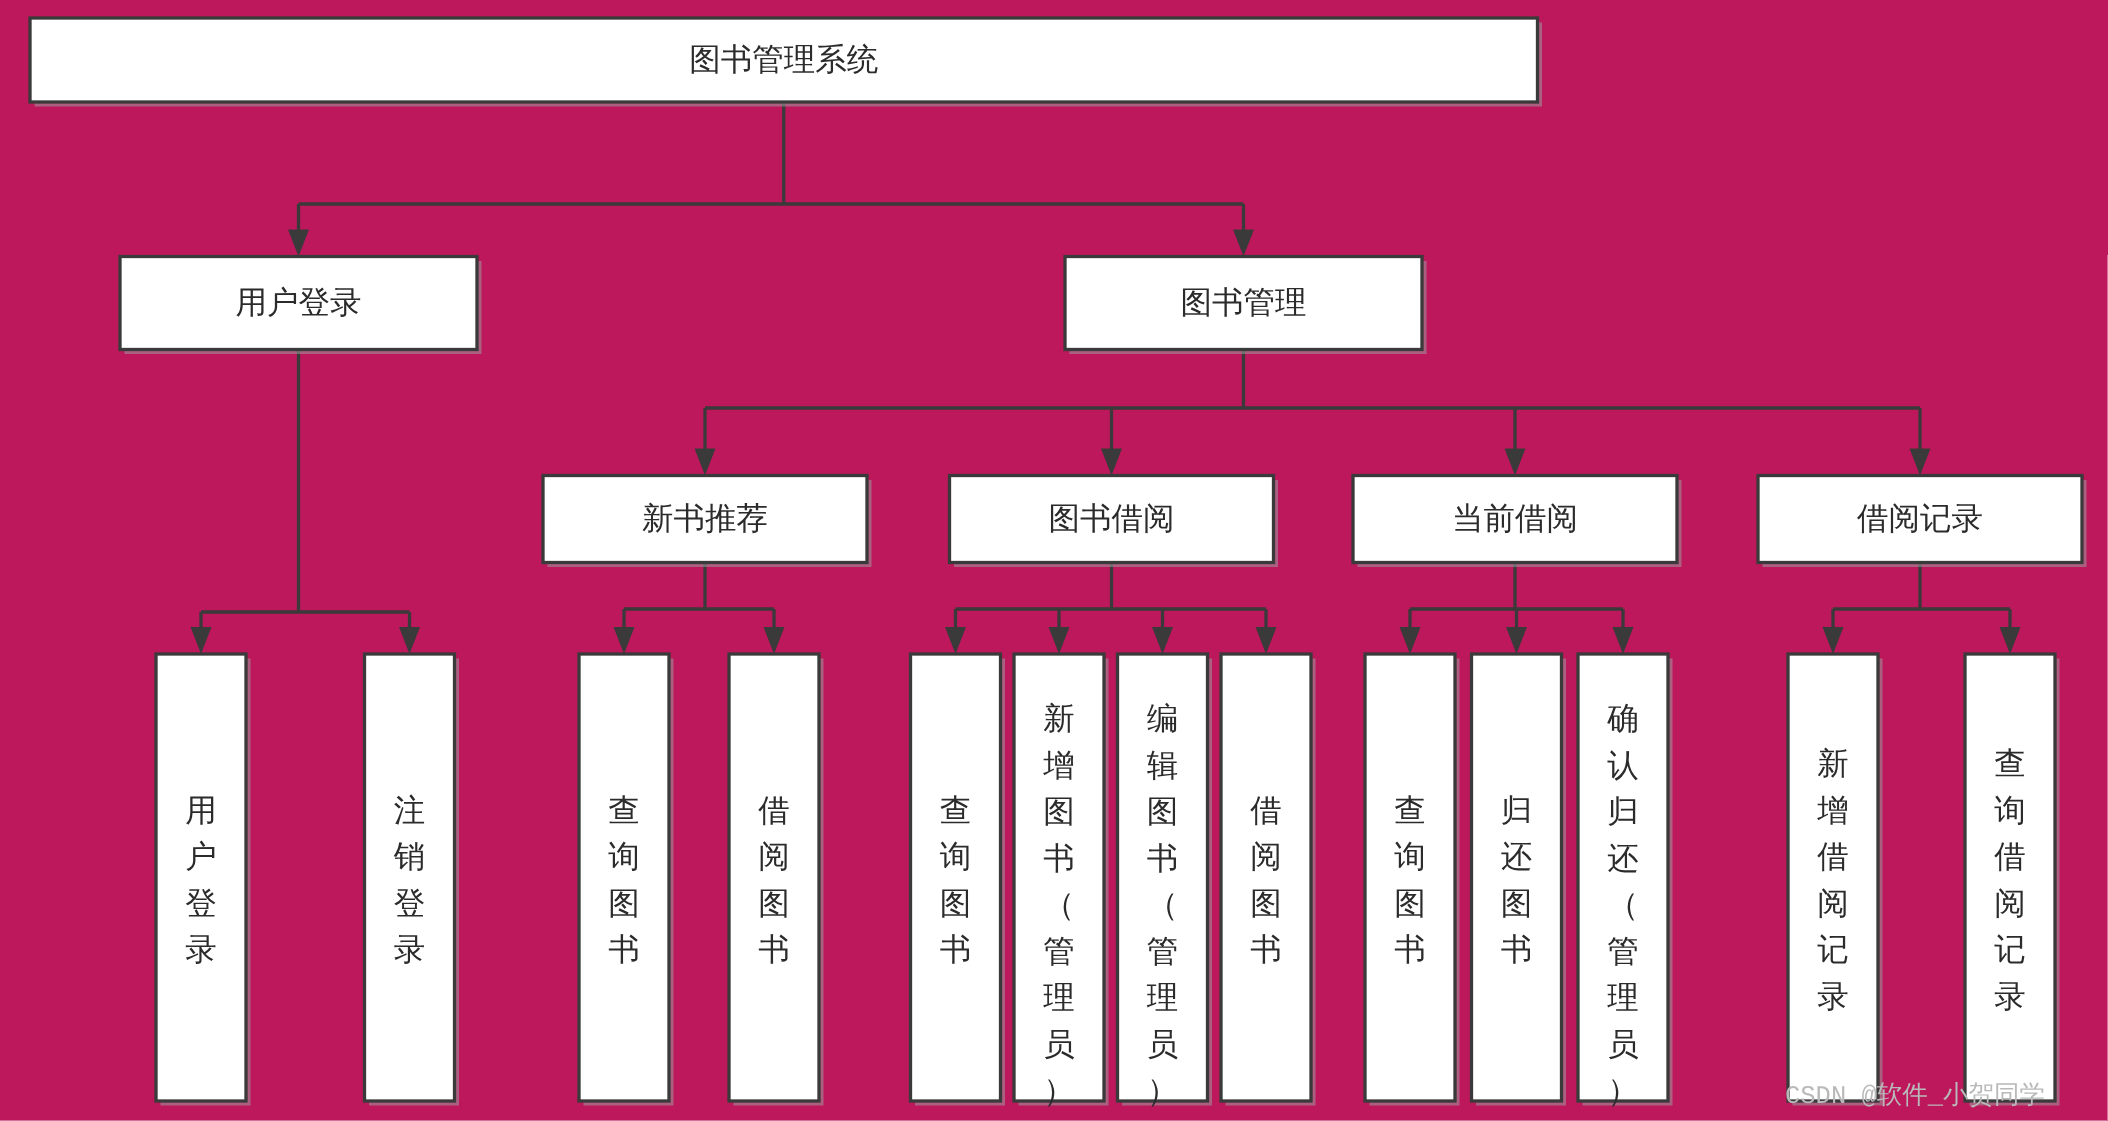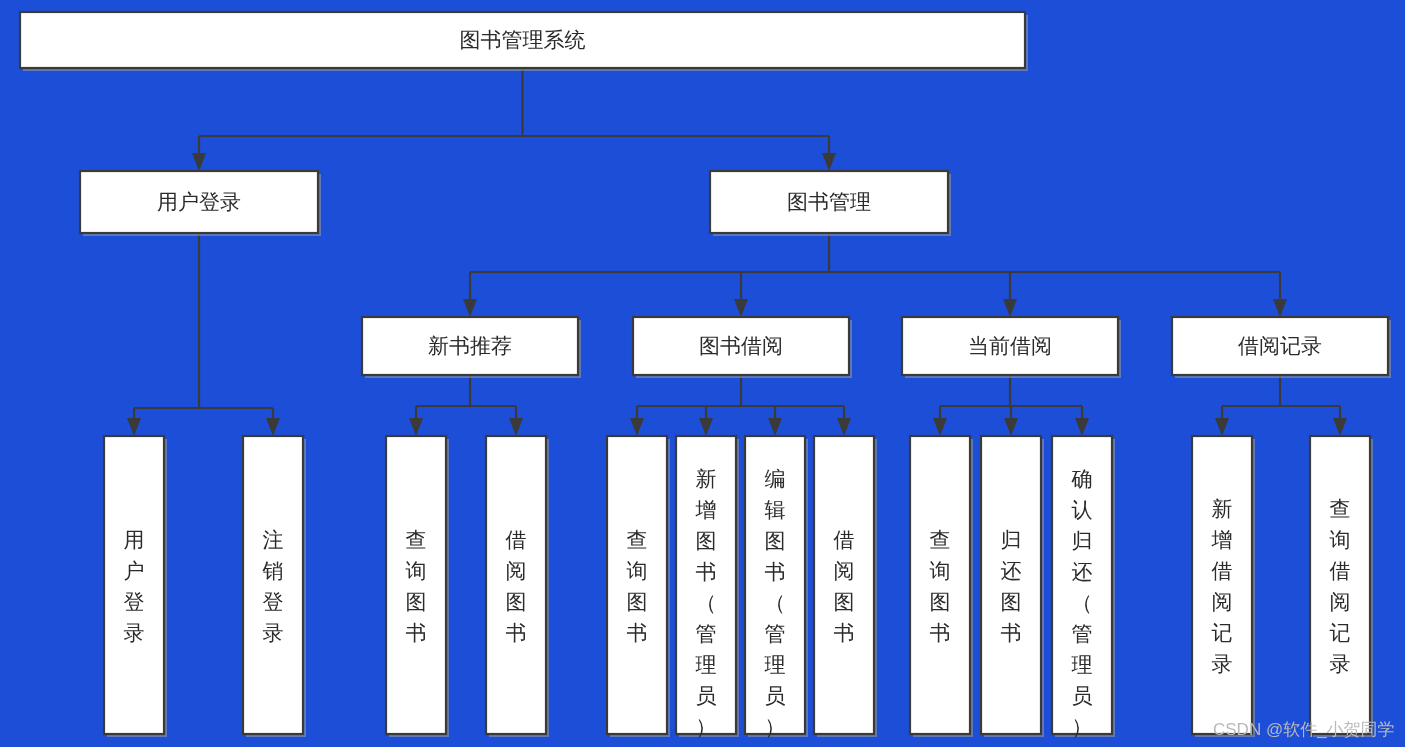--- a/index.html
+++ b/index.html
@@ -10,21 +10,21 @@
   body {
     width: 1405px;
     height: 747px;
     font-family: "DejaVu Sans", "Liberation Sans", sans-serif;
     overflow: hidden;
   }
   #diagram-root {
     position: relative;
     width: 1405px;
     height: 747px;
-    background: #1d4ed8;
+    background: #be185d;
   }
   svg#tree-svg {
     position: absolute;
     left: 0;
     top: 0;
     width: 1405px;
     height: 747px;
     display: block;
   }
   .node-box {
@@ -53,26 +53,25 @@
     dominant-baseline: middle;
   }
   .node-label-vertical {
     font-family: "DejaVu Sans", "Liberation Sans", sans-serif;
     fill: #2b2b2b;
     font-size: 21px;
     text-anchor: middle;
   }
   .watermark {
     position: absolute;
-    font-family: Liberation Sans, sans-serif;
+    font-family: Liberation Mono, monospace;
     font-size: 17px;
     color: #b9b9b9;
     white-space: nowrap;
     user-select: none;
-    padding-left: 23px;
   }
 </style>
 </head>
 <body>
 
 <div id="diagram-root">
   <svg id="tree-svg" viewBox="0 0 1405 747">
     <g id="edges-layer">
         <g>
           <line class="connector" x1="522.5" y1="68" x2="522.5" y2="136"></line>

